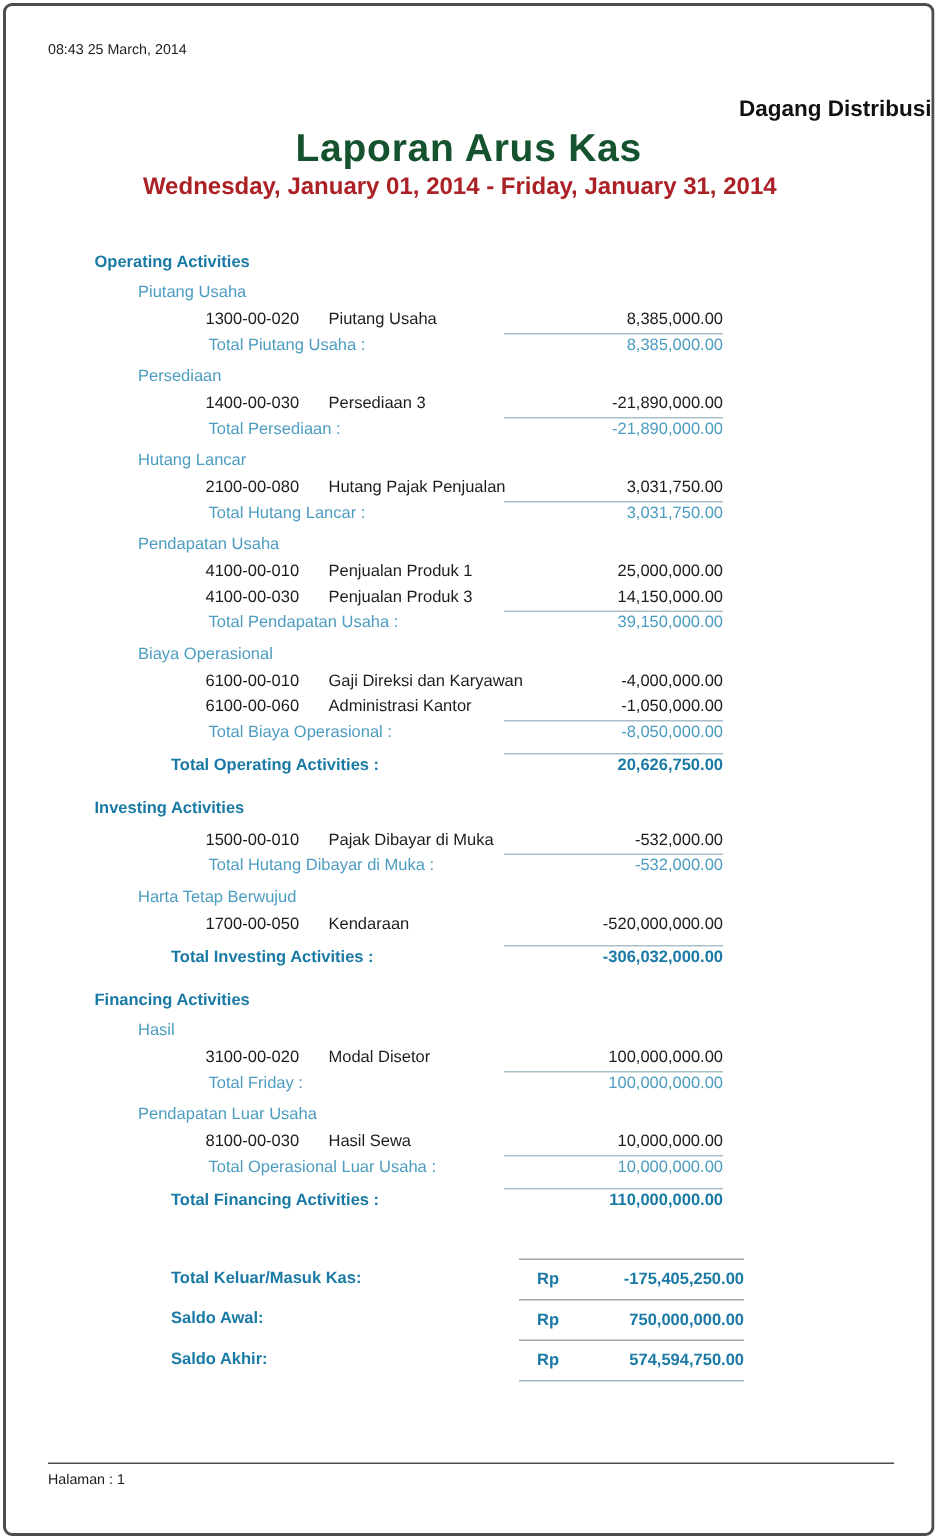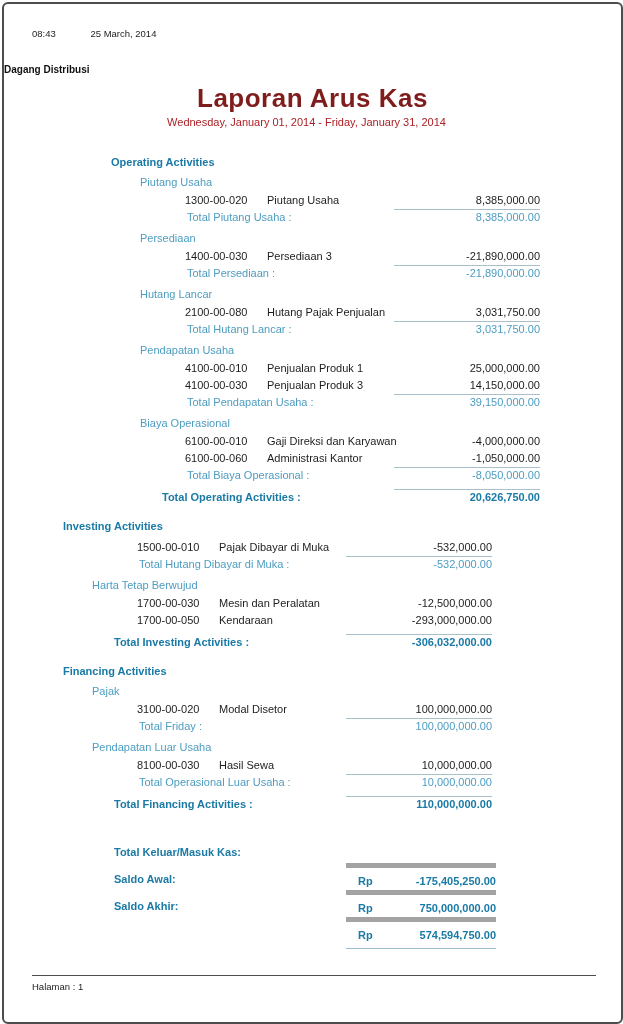--- a/index.html
+++ b/index.html
@@ -8,46 +8,46 @@
     width:617px;height:1018px;
     margin:2px;
     border:2px solid #4d4d4d;
     border-radius:6px;
     background:#fff;
     font-family:"Liberation Sans", sans-serif;
     color:#1d1d1d;
     overflow:hidden;
   }
   .meta{position:absolute;top:24px;left:28px;font-size:9.5px;color:#1d1d1d;}
-  .meta .date{margin-left:32px;}
-  .company{position:absolute;top:60px;left:0;right:0;text-align:left;font-size:10px;font-weight:bold;color:#111;}
-  .title{position:absolute;top:79px;left:0;right:0;text-align:center;font-size:26px;font-weight:bold;color:#7f1d1d;letter-spacing:0.5px;}
-  .period{position:absolute;top:112px;left:0;right:12px;text-align:center;font-size:11px;font-weight:normal;color:#ab2126;}
+  .meta .date{}
+  .company{position:absolute;top:60px;left:0;right:0;text-align:right;font-size:15px;font-weight:bold;color:#111;}
+  .title{position:absolute;top:79px;left:0;right:0;text-align:center;font-size:26px;font-weight:bold;color:#14532d;letter-spacing:0.5px;}
+  .period{position:absolute;top:112px;left:0;right:12px;text-align:center;font-size:16px;font-weight:bold;color:#ab2126;}
   .report{position:absolute;top:148px;left:0;right:0;font-size:11px;}
   .sec{margin-top:10px;}
-  .sec:first-child{margin-top:3px;padding-left:48px;}
+  .sec:first-child{margin-top:16px;}
   .sec-header{margin-left:59px;font-weight:bold;color:#1a7aa5;line-height:15px;}
   .group{margin-top:5px;}
   .group-header{margin-left:88px;color:#4d9dc0;line-height:15px;margin-bottom:2px;}
   .row{position:relative;line-height:16px;height:17px;}
   .code{position:absolute;left:133px;}
   .acct-label{position:absolute;left:215px;}
-  .amt{position:absolute;left:342px;width:146px;text-align:right;}
+  .amt{position:absolute;left:332px;width:146px;text-align:right;}
   .amt.line-top{border-top:1px solid #a9bfca;line-height:15px;}
   .total-label{position:absolute;left:135px;color:#4d9dc0;}
   .total-row .amt{color:#4d9dc0;}
   .sec-total{margin-top:5px;height:20px;}
   .sec-total .sec-total-label{position:absolute;left:110px;font-weight:bold;color:#1a7aa5;}
   .sec-total .amt{font-weight:bold;color:#1a7aa5;}
   .summary{position:absolute;top:835px;left:0;right:0;font-size:11px;}
   .sum-row{position:relative;height:27px;}
   .sum-label{position:absolute;left:110px;top:7px;font-weight:bold;color:#1a7aa5;}
-  .sum-col{position:absolute;left:342px;top:0;width:150px;height:26px;border-top:5px solid #a3a3a3;
+  .sum-col{position:absolute;left:342px;top:0;width:150px;height:26px;border-top:1px solid #a3a3a3;
            display:flex;align-items:center;justify-content:space-between;
-           font-weight:bold;color:#1a7aa5;margin-top:24px;}
+           font-weight:bold;color:#1a7aa5;}
   .sum-col .rp{padding-left:12px;}
   .sum-col .sum-amt{text-align:right;width:100%;}
   .sum-row.last .sum-col{border-bottom:1px solid #9dbccb;}
   .footer-line{position:absolute;left:28px;right:25px;bottom:46px;border-top:1px solid #4d4d4d;}
   .footer-label{position:absolute;left:28px;bottom:30px;font-size:9.5px;color:#1d1d1d;}
 </style>
 </head>
 <body>
 
 <div class="page">
@@ -147,39 +147,34 @@
             <span class="amt">-532,000.00</span>
           </div>
           <div class="row total-row">
             <span class="total-label">Total Hutang Dibayar di Muka :</span>
             <span class="amt line-top">-532,000.00</span>
           </div>
         </div>
         <div class="group">
           <div class="group-header">Harta Tetap Berwujud</div>
           <div class="row">
-            <span class="code">1700-00-030</span>
-            <span class="acct-label">Mesin dan Peralatan</span>
-            <span class="amt">-12,500,000.00</span>
-          </div>
-          <div class="row">
             <span class="code">1700-00-050</span>
             <span class="acct-label">Kendaraan</span>
-            <span class="amt">-293,000,000.00</span>
+            <span class="amt">-520,000,000.00</span>
           </div>
         </div>
         <div class="row sec-total">
           <span class="sec-total-label">Total Investing Activities :</span>
           <span class="amt line-top">-306,032,000.00</span>
         </div>
       </div>
       <div class="sec">
         <div class="sec-header">Financing Activities</div>
         <div class="group">
-          <div class="group-header">Pajak</div>
+          <div class="group-header">Hasil</div>
           <div class="row">
             <span class="code">3100-00-020</span>
             <span class="acct-label">Modal Disetor</span>
             <span class="amt">100,000,000.00</span>
           </div>
           <div class="row total-row">
             <span class="total-label">Total Friday :</span>
             <span class="amt line-top">100,000,000.00</span>
           </div>
         </div>

